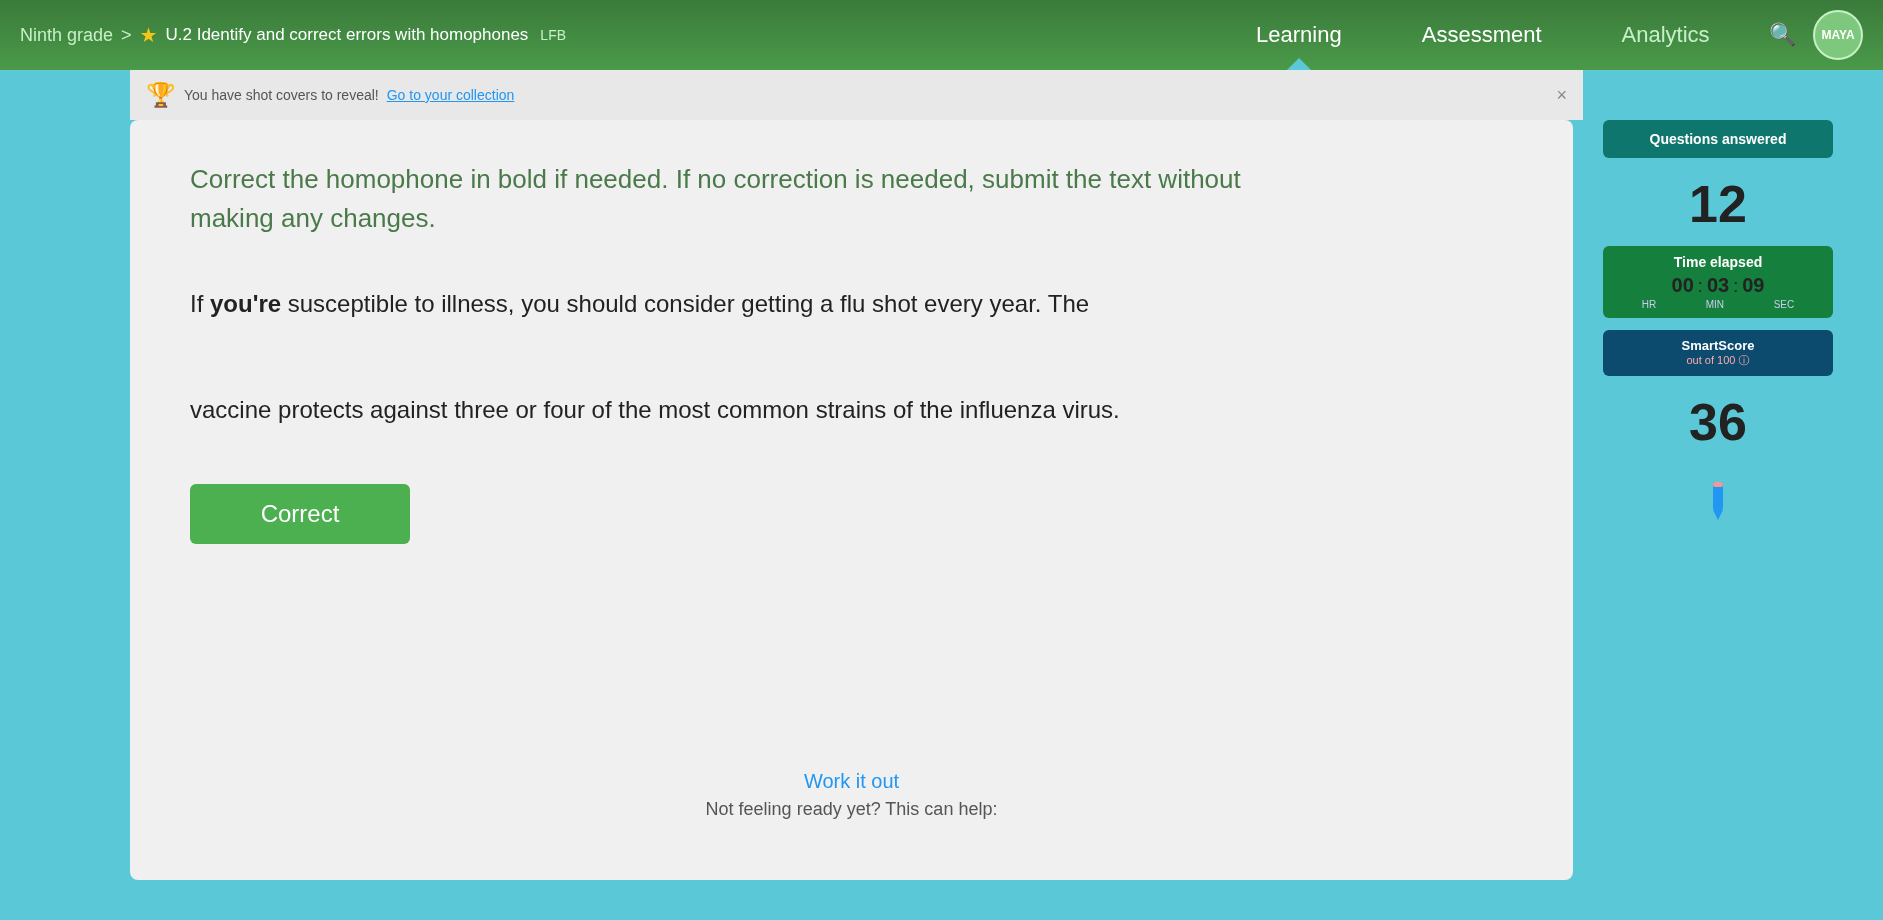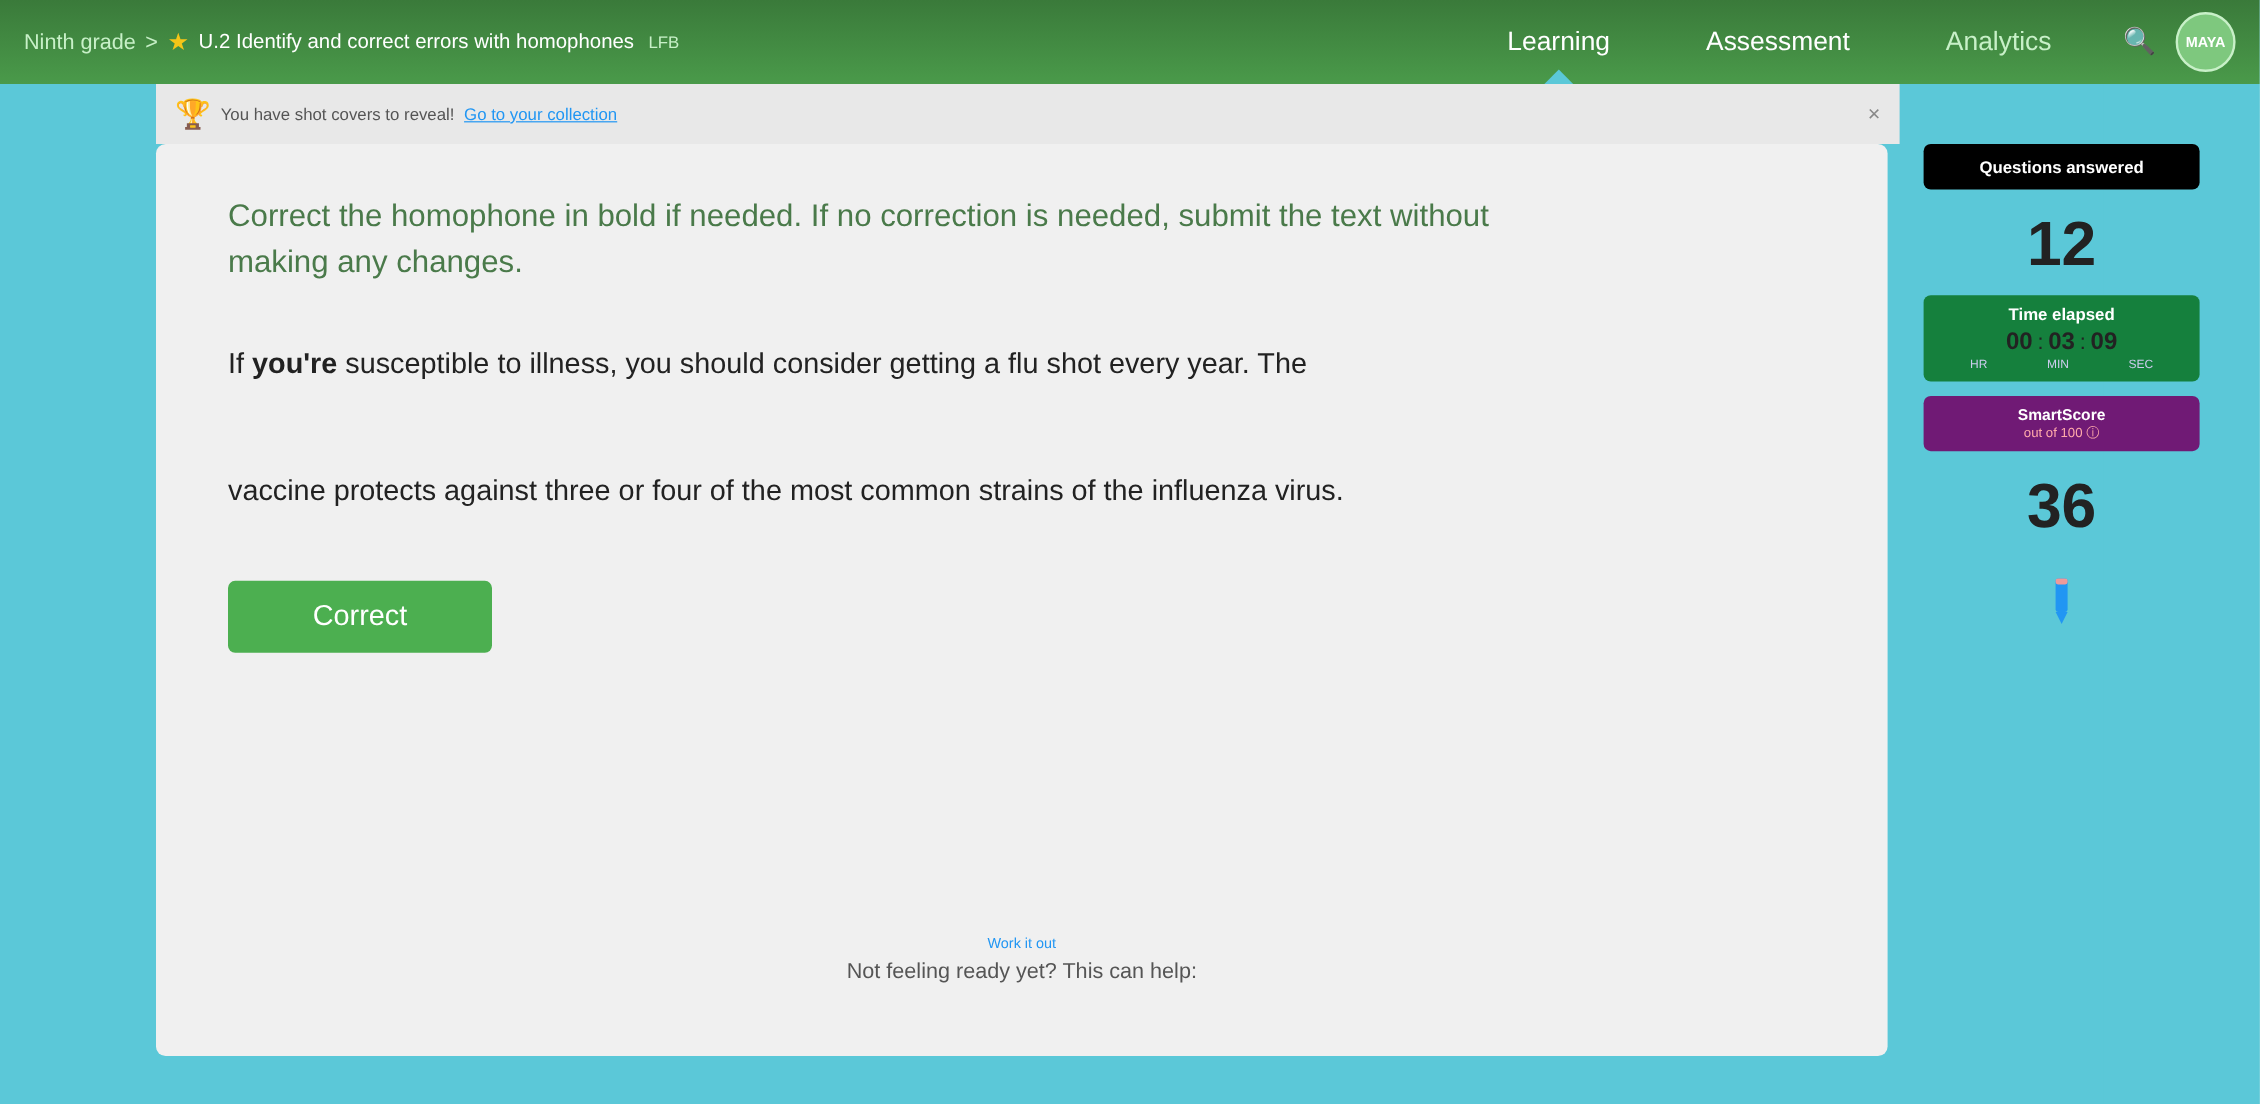--- a/index.html
+++ b/index.html
@@ -220,21 +220,21 @@
     }
 
     .work-it-out {
       margin-top: auto;
       text-align: center;
       padding-bottom: 20px;
     }
 
     .work-it-out-title {
       color: #2196f3;
-      font-size: 12px;
+      font-size: 20px;
       margin-bottom: 6px;
     }
 
     .work-it-out-sub {
       color: #555;
       font-size: 18px;
     }
 
     
     .right-sidebar {
@@ -247,21 +247,21 @@
       gap: 12px;
     }
 
     .sidebar-card {
       border-radius: 6px;
       padding: 10px 14px;
       text-align: center;
     }
 
     .questions-card {
-      background: #000000;
+      background: #0f766e;
       color: white;
     }
 
     .questions-card-label {
       font-size: 14px;
       font-weight: bold;
       line-height: 1.3;
     }
 
     .questions-count {
@@ -304,21 +304,21 @@
 
     .time-labels {
       display: flex;
       justify-content: space-around;
       font-size: 10px;
       color: #cce;
       margin-top: 2px;
     }
 
     .smartscore-card {
-      background: #701a75;
+      background: #0c4a6e;
       color: white;
       padding: 8px 14px;
     }
 
     .smartscore-label {
       font-size: 13px;
       font-weight: bold;
     }
 
     .smartscore-sub {

